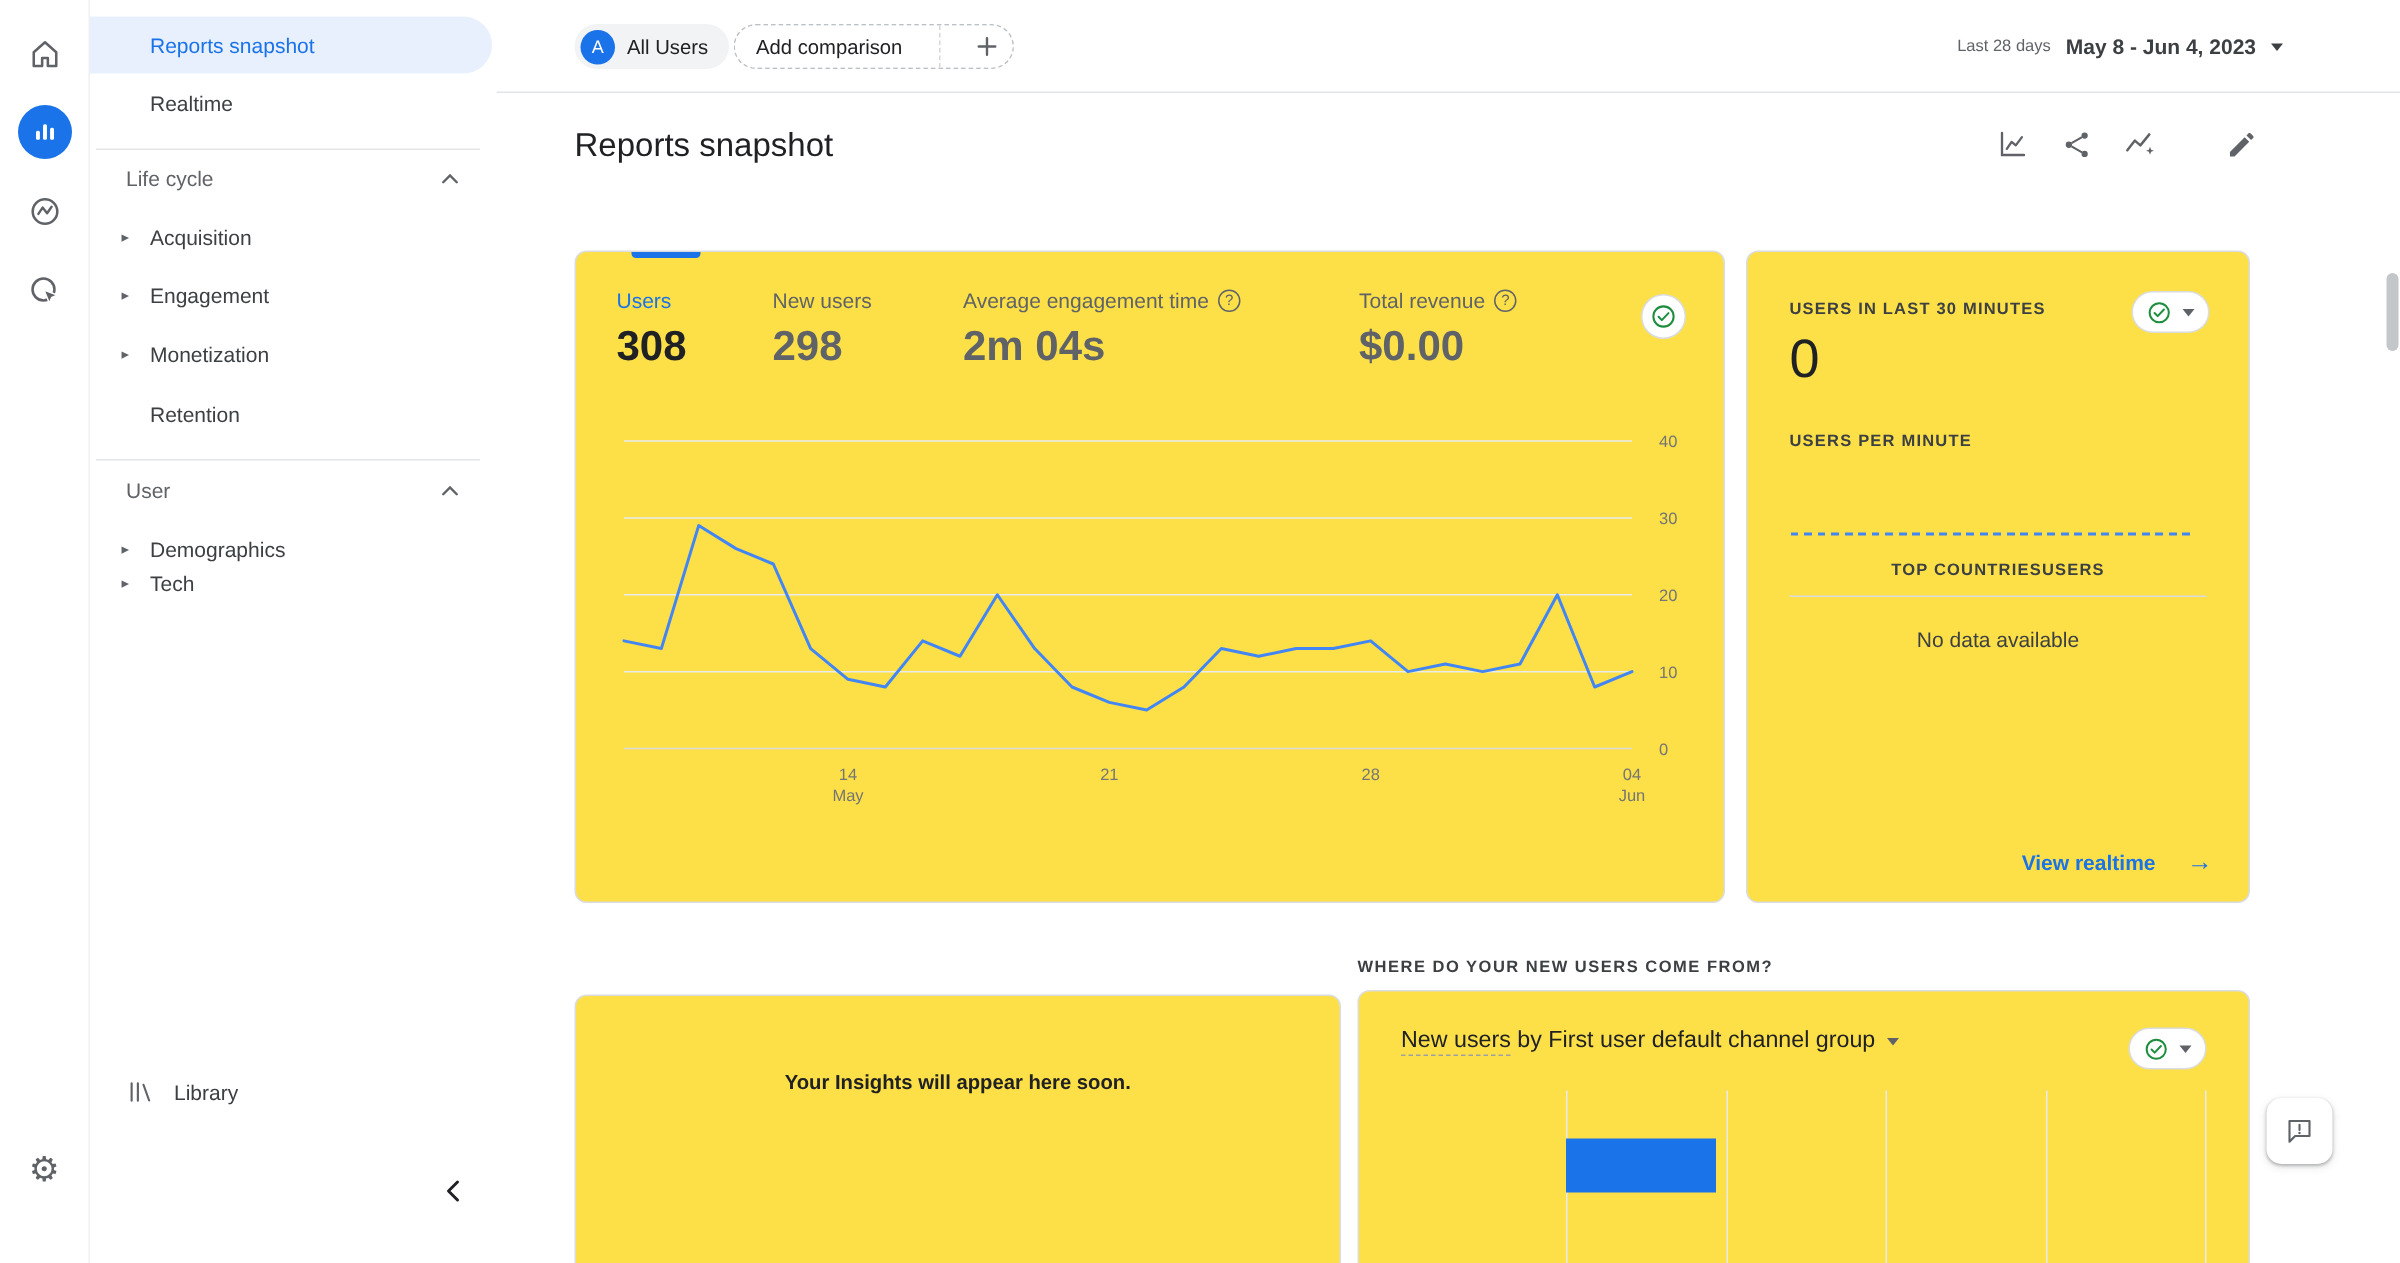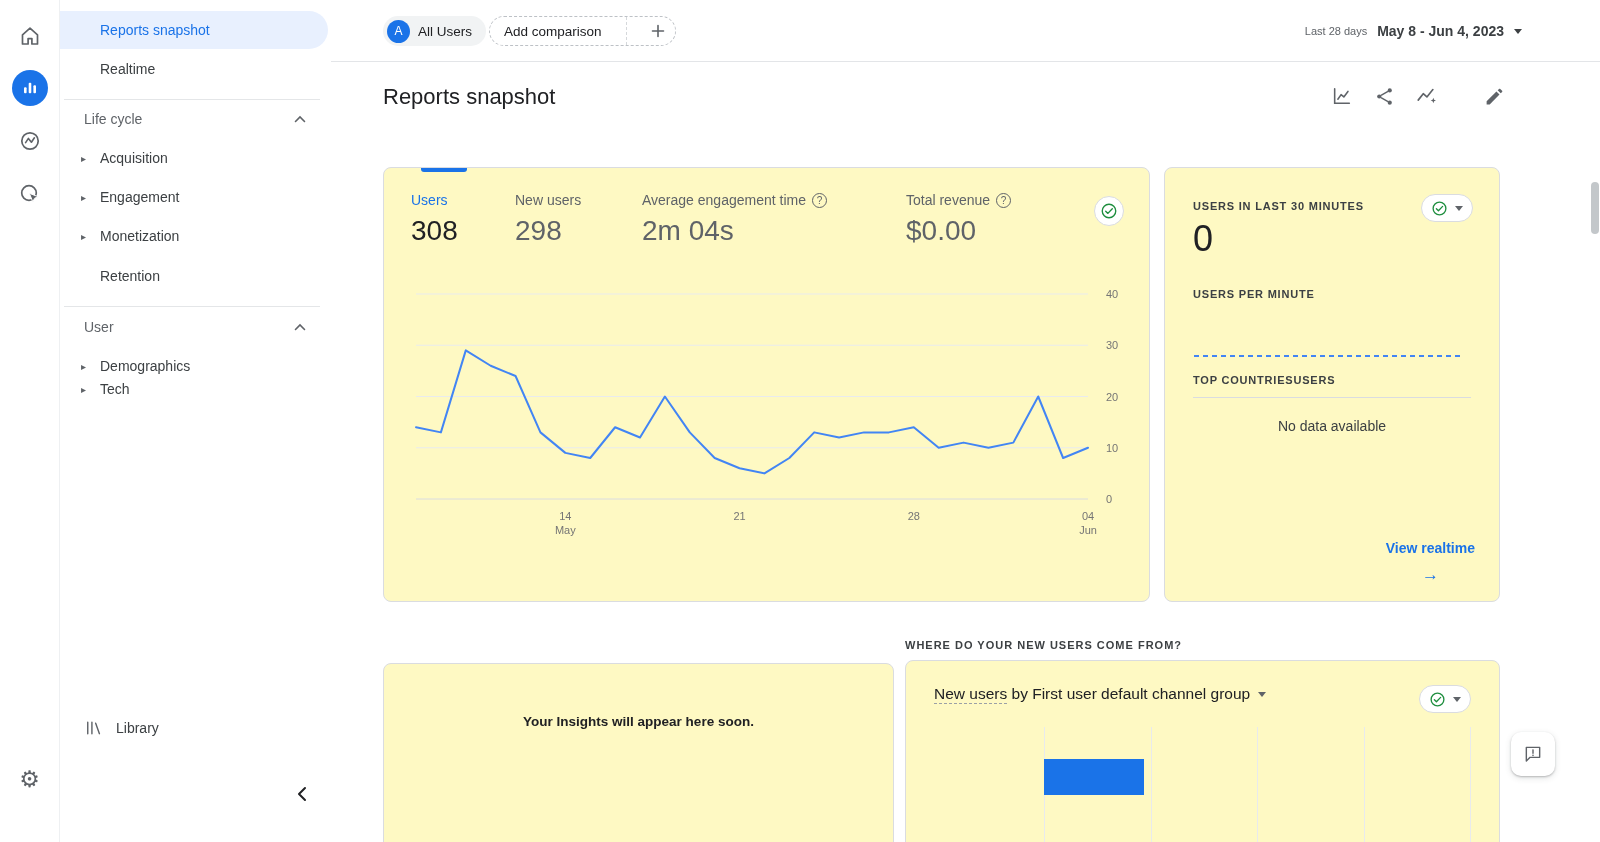--- a/index.html
+++ b/index.html
@@ -47,50 +47,50 @@
                 border-top:5.5px solid #5f6368; display:inline-block; }
   .caret-dark { border-top-color:#3c4043; }
 
   
   .page-title { position:absolute; left:383px; top:84px; font-size:22px; font-weight:normal; color:#202124; }
   .title-actions { position:absolute; right:94px; top:84px; display:flex; align-items:center; gap:18px; }
   .icon-btn { width:24px; height:24px; display:flex; align-items:center; justify-content:center; cursor:pointer; }
   .icon-btn.last { margin-left:26px; }
 
   
-  .card { position:absolute; background:#fef9c3; border:1px solid #dadce0; border-radius:8px; }
+  .card { position:absolute; background:#fde047; border:1px solid #dadce0; border-radius:8px; }
   .overview-card { left:383px; top:167px; width:767px; height:435px; }
   .tab-indicator { position:absolute; top:0; left:37px; width:46px; height:4px; background:#1a73e8; border-radius:0 0 3px 3px; }
   .metric { position:absolute; top:24px; cursor:pointer; }
   .metric-label { display:flex; align-items:center; gap:6px; font-size:14px; color:#5f6368; }
   .metric.active .metric-label { color:#1a73e8; }
-  .metric-value { margin-top:7px; font-size:28px; color:#5f6368; }
+  .metric-value { margin-top:7px; font-size:28px; color:#5f6368;font-weight:bold; }
   .metric.active .metric-value { color:#202124; }
   .help-icon { width:15px; height:15px; border:1.2px solid #5f6368; border-radius:50%; font-size:10px; color:#5f6368;
                display:inline-flex; align-items:center; justify-content:center; }
   .help-icon::after { content:"?"; }
   .ok-circle { position:absolute; top:28px; right:25px; width:30px; height:30px; border:1px solid #dadce0; border-radius:50%;
                display:flex; align-items:center; justify-content:center; cursor:pointer; background:#fff; }
   .line-chart { position:absolute; left:28px; top:112px; width:711px; height:260px; }
 
   .realtime-card { left:1164px; top:167px; width:336px; height:435px; }
   .upper-label { font-size:11px; font-weight:bold; letter-spacing:.8px; color:#3c4043; }
   .rt-30label { position:absolute; left:28px; top:32px; }
   .pill { display:flex; align-items:center; gap:7px; height:28px; padding:0 9px; border:1px solid #dadce0;
           border-radius:14px; background:#fff; cursor:pointer; }
   .rt-pill { position:absolute; right:26px; top:26px; }
   .rt-zero { position:absolute; left:28px; top:50px; font-size:36px; color:#202124; }
   .rt-permin { position:absolute; left:28px; top:120px; }
   .rt-dash { position:absolute; left:29px; right:38px; top:187px; height:2px;
              background-image:repeating-linear-gradient(to right,#4285f4 0 5px,transparent 5px 9px); }
-  .rt-countries { position:absolute; left:28px; right:28px; top:206px; display:flex; justify-content:flex-start;
+  .rt-countries { position:absolute; left:28px; right:28px; top:206px; display:flex; justify-content:center;
                   padding-bottom:11px; border-bottom:1px solid #dadce0; }
   .rt-nodata { position:absolute; left:0; right:0; top:250px; text-align:center; font-size:14px; color:#3c4043; }
-  .rt-link { position:absolute; right:24px; bottom:16px; display:flex; align-items:center; gap:9px; color:#1a73e8;
-             font-size:14px; font-weight:bold; cursor:pointer;flex-direction:column; }
+  .rt-link { position:absolute; right:24px; bottom:16px; display:flex; align-items:center; gap:21px; color:#1a73e8;
+             font-size:14px; font-weight:bold; cursor:pointer; }
   .rt-arrow::after { content:"\2192"; font-size:17px; font-weight:normal; }
 
   .section-label { position:absolute; left:905px; top:639px; font-size:11px; font-weight:bold; letter-spacing:1px; color:#3c4043; }
 
   .insights-card { left:383px; top:663px; width:511px; height:250px; }
   .insights-header { display:flex; align-items:center; gap:11px; padding:22px 28px 20px 36px; border-bottom:1px solid #e4e6e8; }
   .insights-title { font-size:15px; color:#202124; }
   .insights-empty { margin-top:50px; text-align:center; font-size:13.5px; font-weight:bold; color:#202124; }
 
   .channel-card { left:905px; top:660px; width:595px; height:250px; padding:24px 28px 0 28px; }

